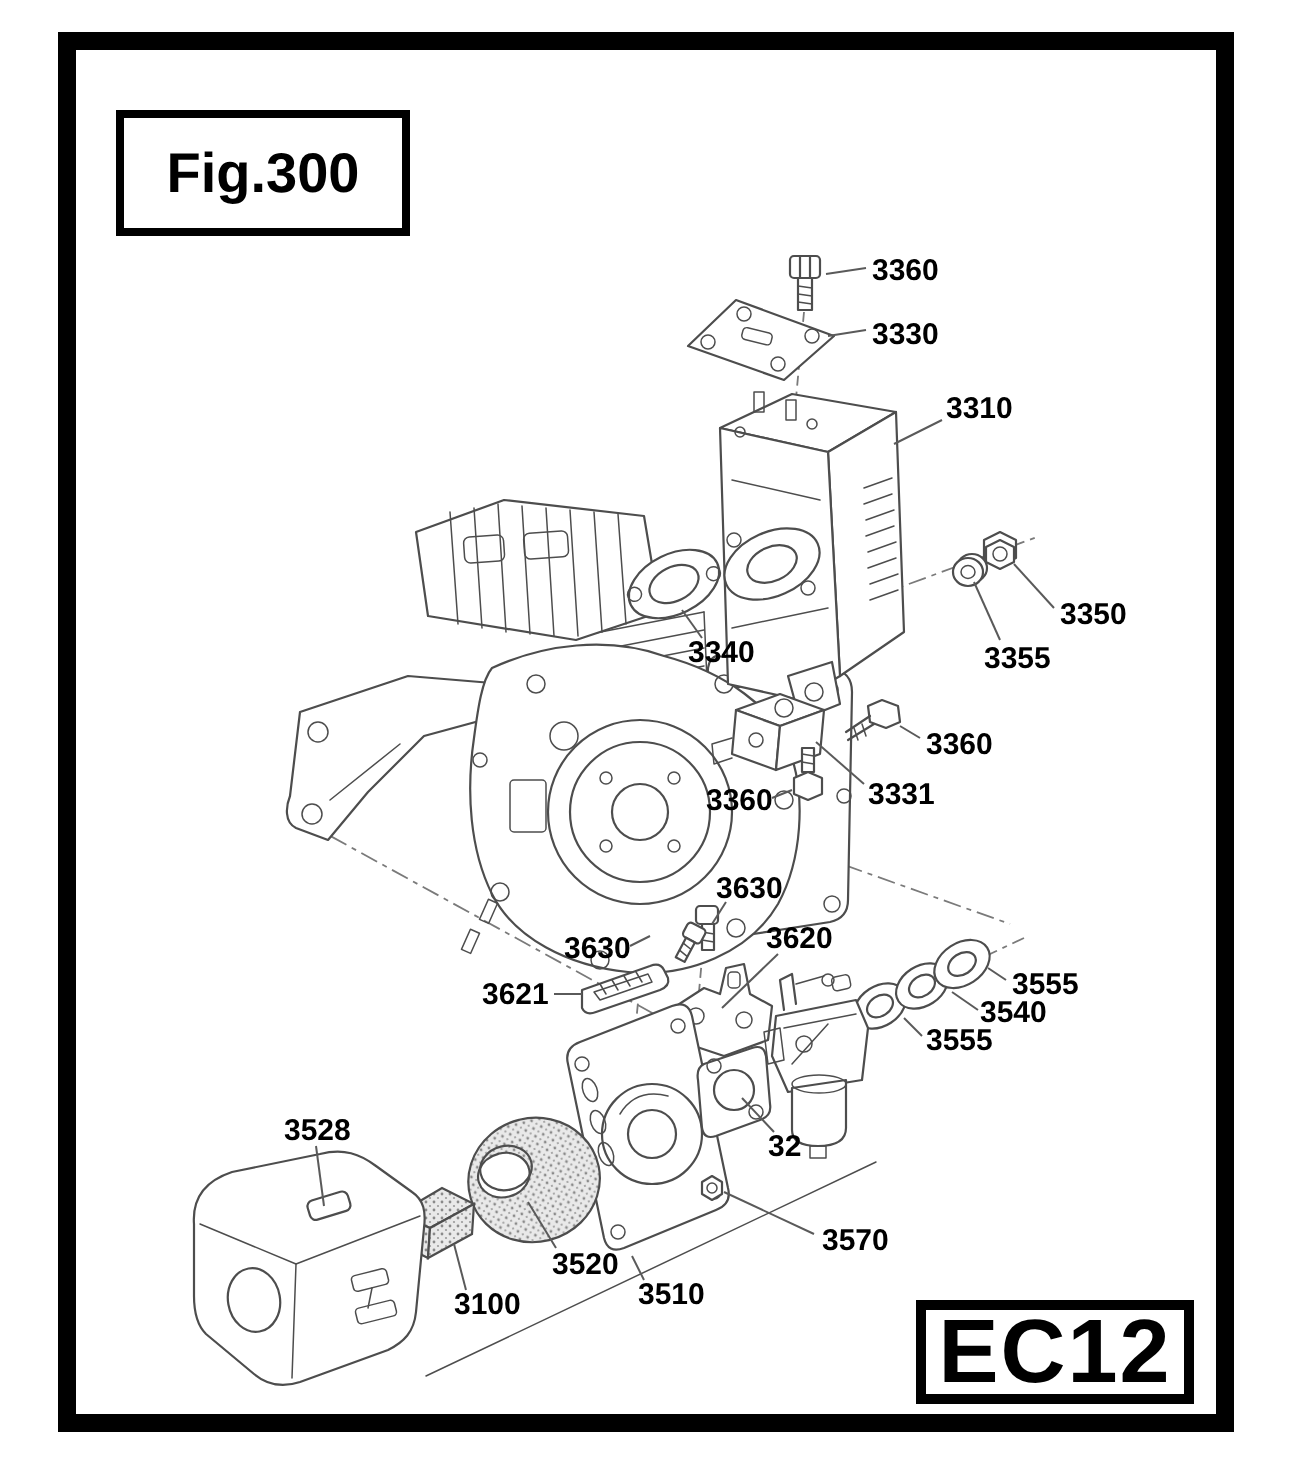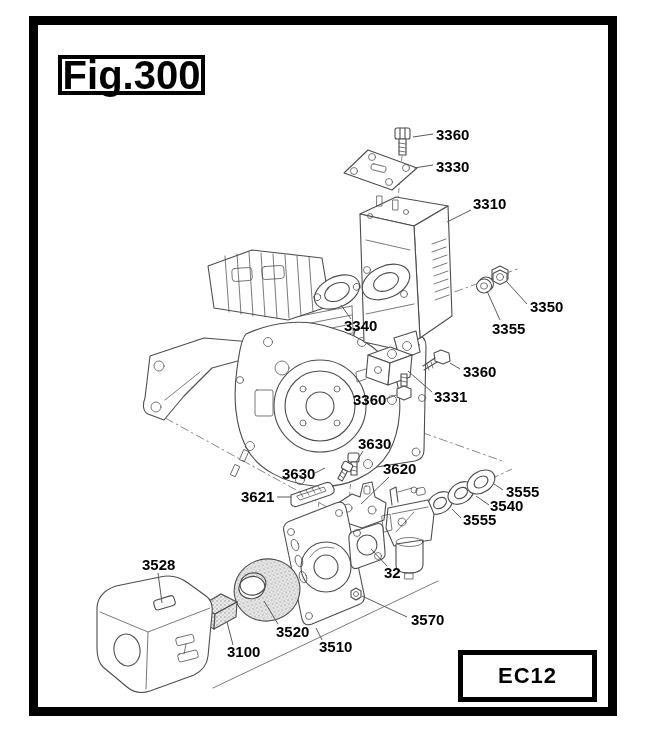--- a/index.html
+++ b/index.html
@@ -3,22 +3,22 @@
 <meta charset="utf-8">
 <style>
   html,body{margin:0;padding:0;background:#fff;}
   .page{position:relative;width:652px;height:742px;background:#fff;overflow:hidden;
         font-family:"Liberation Sans",sans-serif;}
   .frame{position:absolute;left:29px;top:16px;width:588px;height:700px;
          border:9px solid #000;box-sizing:border-box;}
   .diagram-svg{position:absolute;left:0;top:0;}
   .title-box{position:absolute;display:flex;align-items:center;justify-content:center;
              background:#fff;box-sizing:border-box;font-weight:bold;color:#000;}
-  .fig-box{left:58px;top:55px;width:147px;height:40px;border:4px solid #000;font-size:40px;}
-  .model-box{left:458px;top:650px;width:139px;height:52px;border:5px solid #000;font-size:22px;letter-spacing:1px;}
+  .fig-box{left:58px;top:55px;width:147px;height:63px;border:4px solid #000;font-size:28px;}
+  .model-box{left:458px;top:650px;width:139px;height:52px;border:5px solid #000;font-size:45px;letter-spacing:1px;}
   .callout{font:bold 15px "Liberation Sans",sans-serif;fill:#000;}
   .ln{fill:none;stroke:#4d4d4d;stroke-width:1.1;stroke-linejoin:round;stroke-linecap:round;}
   .lw{fill:#fff;stroke:#4d4d4d;stroke-width:1.1;stroke-linejoin:round;stroke-linecap:round;}
   .thin{stroke-width:0.75;}
   .leader{stroke:#5a5a5a;stroke-width:1;fill:none;}
   .cline{stroke:#7a7a7a;stroke-width:0.9;fill:none;stroke-dasharray:9 3 2.5 3;}
   .vdash{stroke:#7a7a7a;stroke-width:0.9;fill:none;stroke-dasharray:5 3;}
 </style>
 </head>
 <body>

